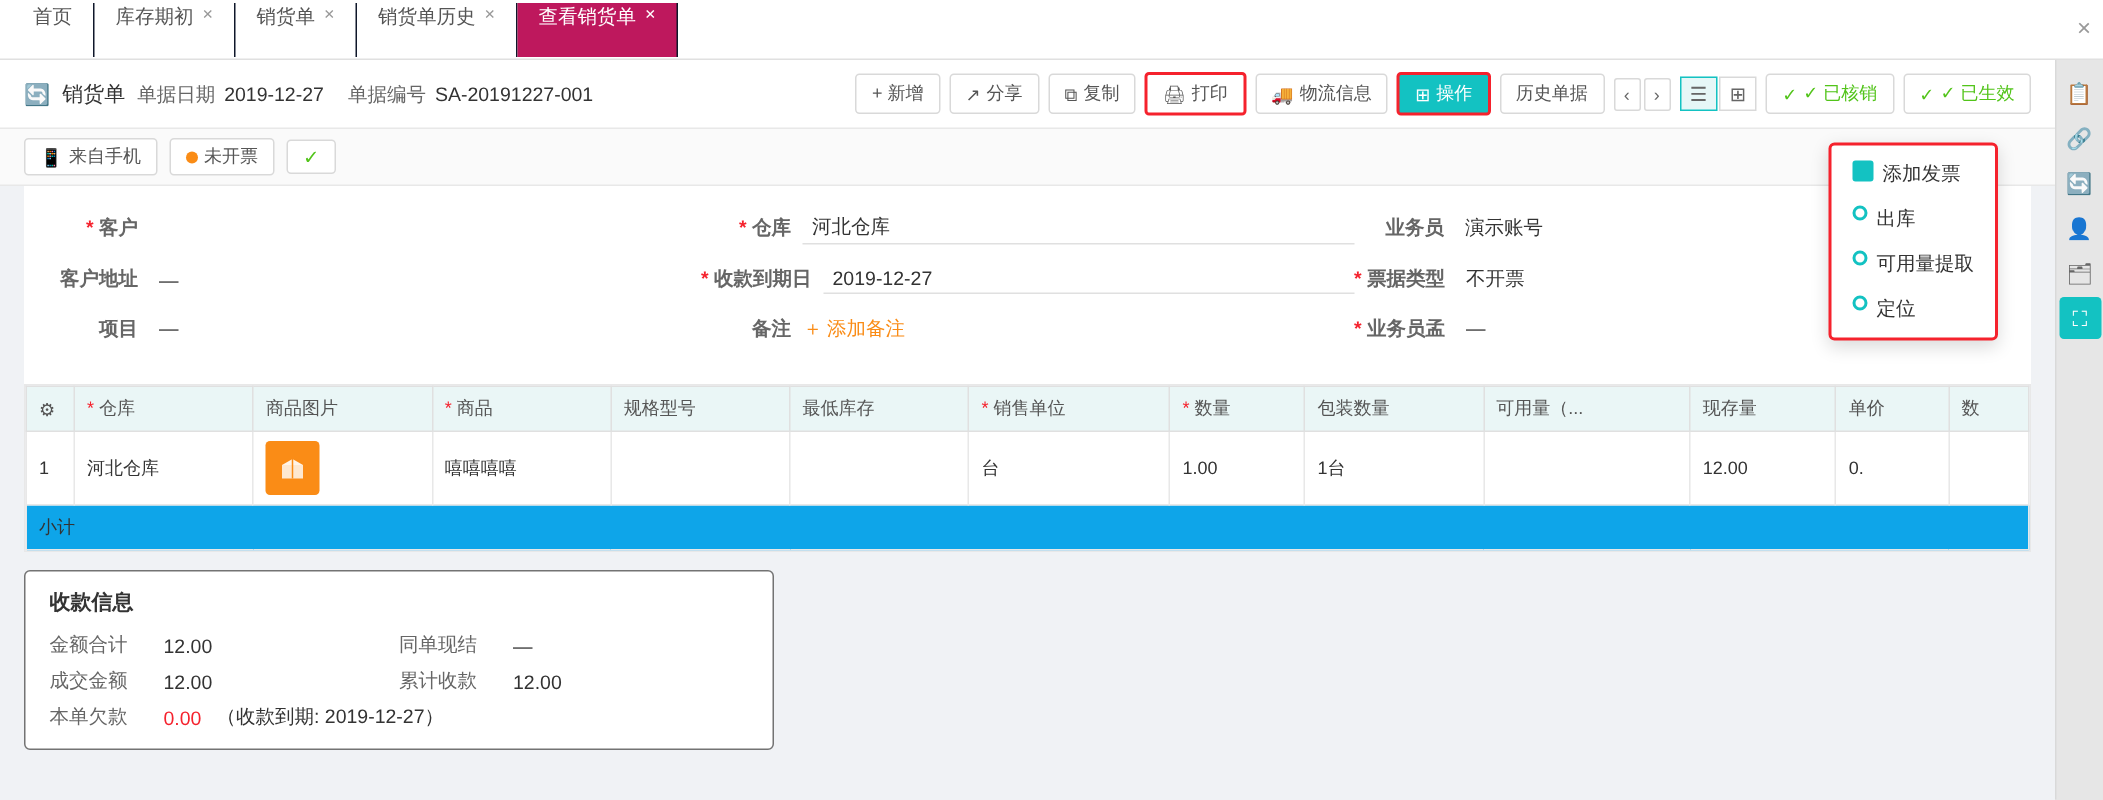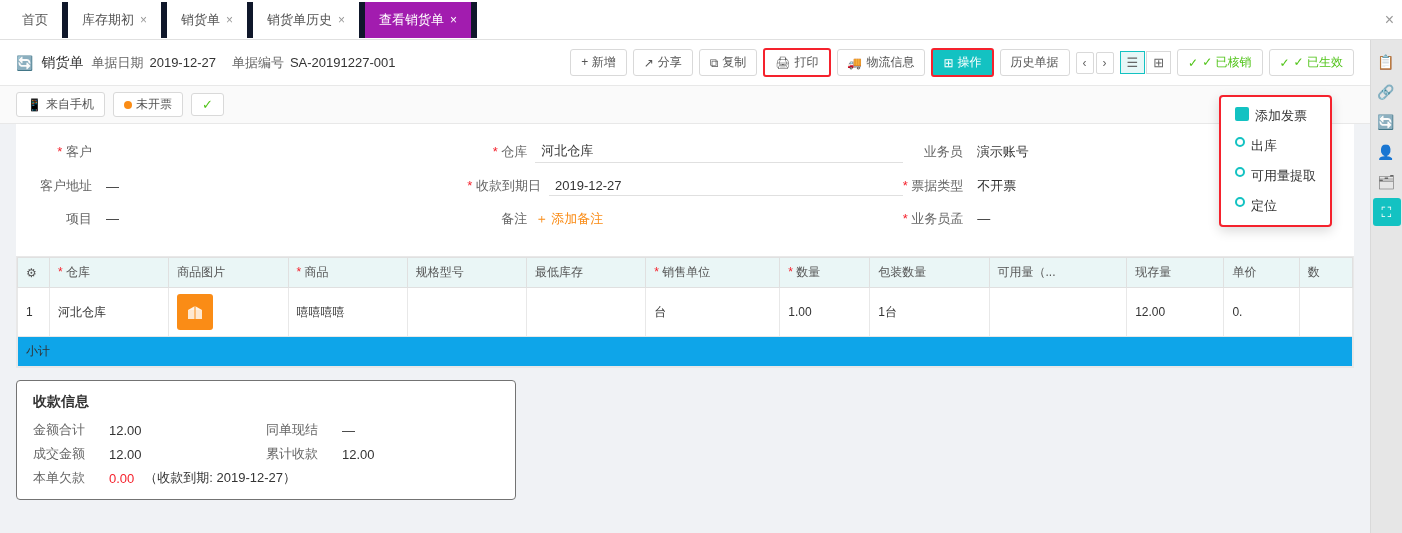--- a/index.html
+++ b/index.html
@@ -5,25 +5,25 @@
     * { box-sizing: border-box; margin: 0; padding: 0; }
     body { font-family: "Microsoft YaHei", "PingFang SC", sans-serif; font-size: 13px; background: #f0f2f5; color: #333; overflow: hidden; }
 
     
     .tab-bar {
       display: flex; align-items: center; background: #fff;
       border-bottom: 1px solid #e0e0e0; height: 40px; padding: 0 8px;
       position: relative;
     }
     .tab-item {
-      display: flex; align-items: center; padding: 0 14px; height: 36px;
-      cursor: pointer; font-size: 13px; color: #555; border-right: 6px solid #0f172a;
+      display: flex; padding: 0 14px; height: 36px;
+      cursor: pointer; font-size: 13px; color: #555; border-right: 1px solid #0f172a;
       white-space: nowrap;
     }
-    .tab-item.active { color: #fff; background: #a21caf; }
+    .tab-item.active { color: #fff; background: #be185d; }
     .tab-item .tab-close { margin-left: 6px; color: #999; font-size: 12px; cursor: pointer; }
     .tab-item.active .tab-close { color: #fff; }
     .tab-item-home { font-size: 13px; }
     .close-btn-right {
       position: absolute; right: 8px; top: 50%; transform: translateY(-50%);
       font-size: 16px; cursor: pointer; color: #999;
     }
 
     
     .form-header {
@@ -70,21 +70,21 @@
 
     
     .form-body { background: #fff; padding: 16px; }
     .form-row {
       display: flex; align-items: center; gap: 0; margin-bottom: 12px;
     }
     .field-group {
       display: flex; align-items: center; flex: 1; gap: 8px;
     }
     .field-label {
-      font-size: 13px; color: #666; white-space: nowrap; min-width: 60px; text-align: right;
+      font-size: 13px; color: #666; white-space: nowrap; min-width: 60px; text-align: right; font-weight: bold;
     }
     .field-label.required::before { content: '* '; color: #f5222d; }
     .field-value {
       font-size: 13px; color: #333; border-bottom: 1px solid #e0e0e0;
       padding: 2px 6px; min-width: 160px; flex: 1;
     }
     .field-value.plain { border-bottom: none; }
 
     
     .data-table-wrap { overflow-x: auto; border: 1px solid #e8e8e8; }

